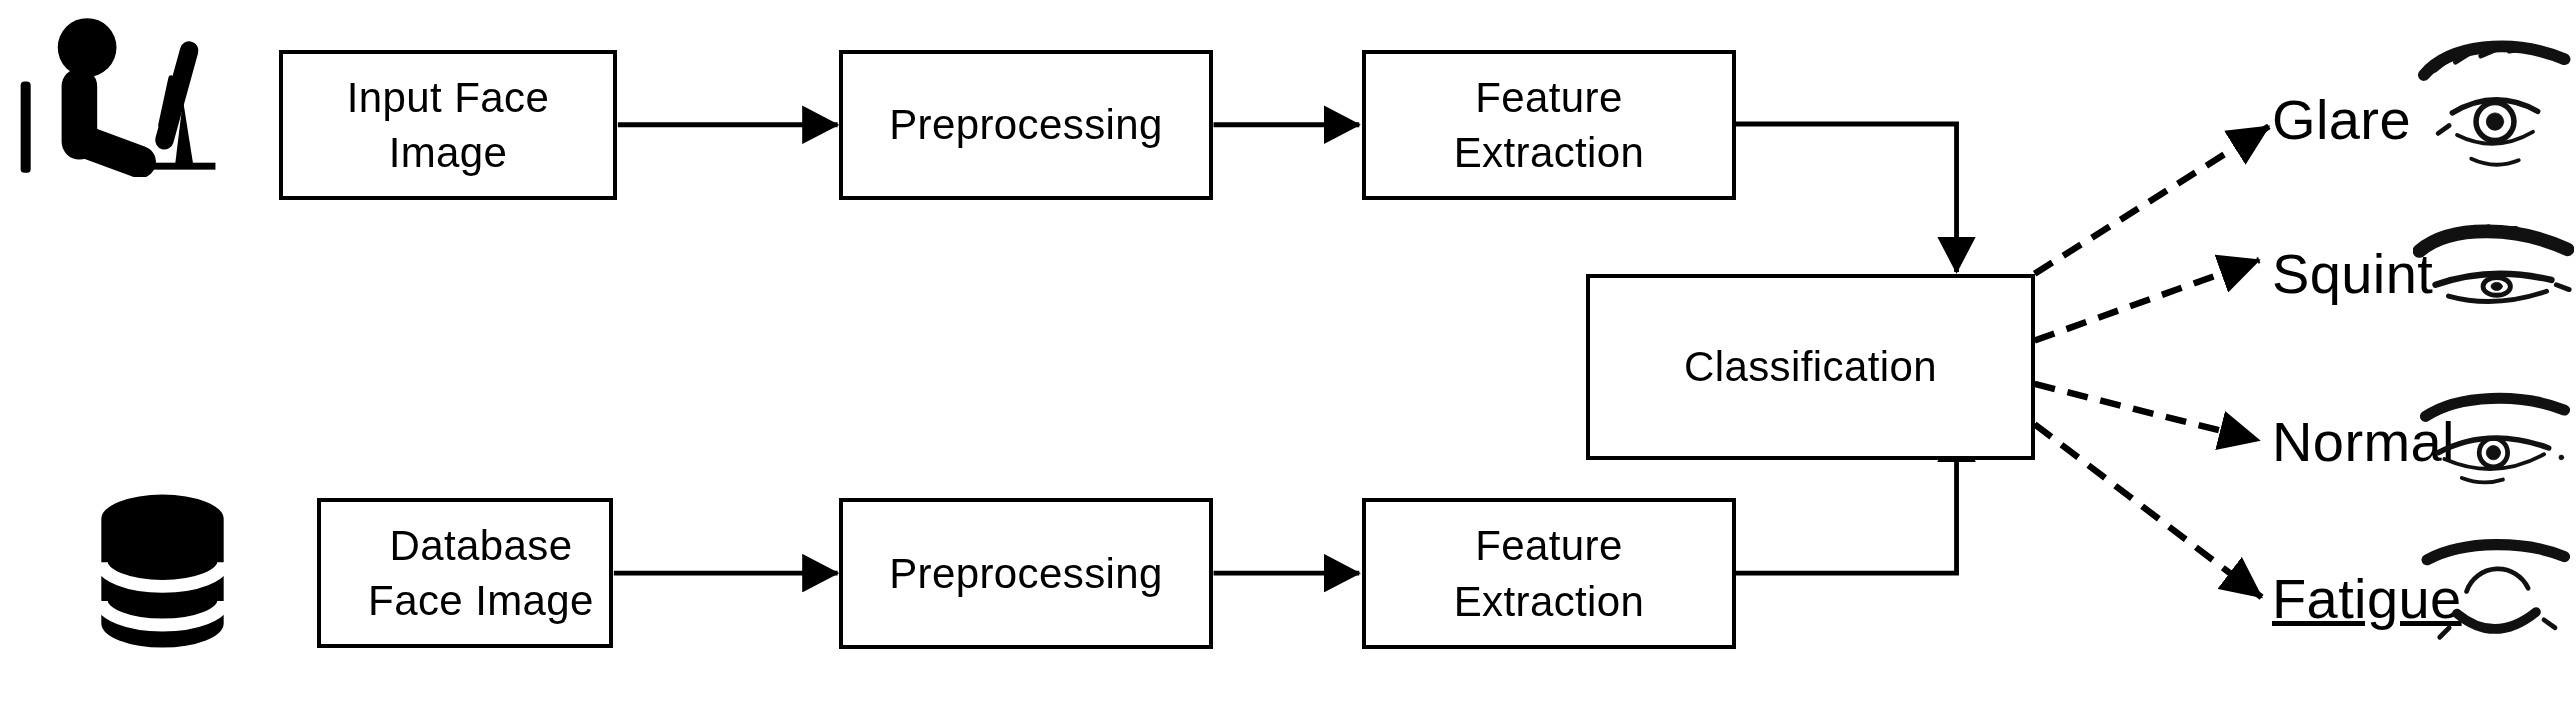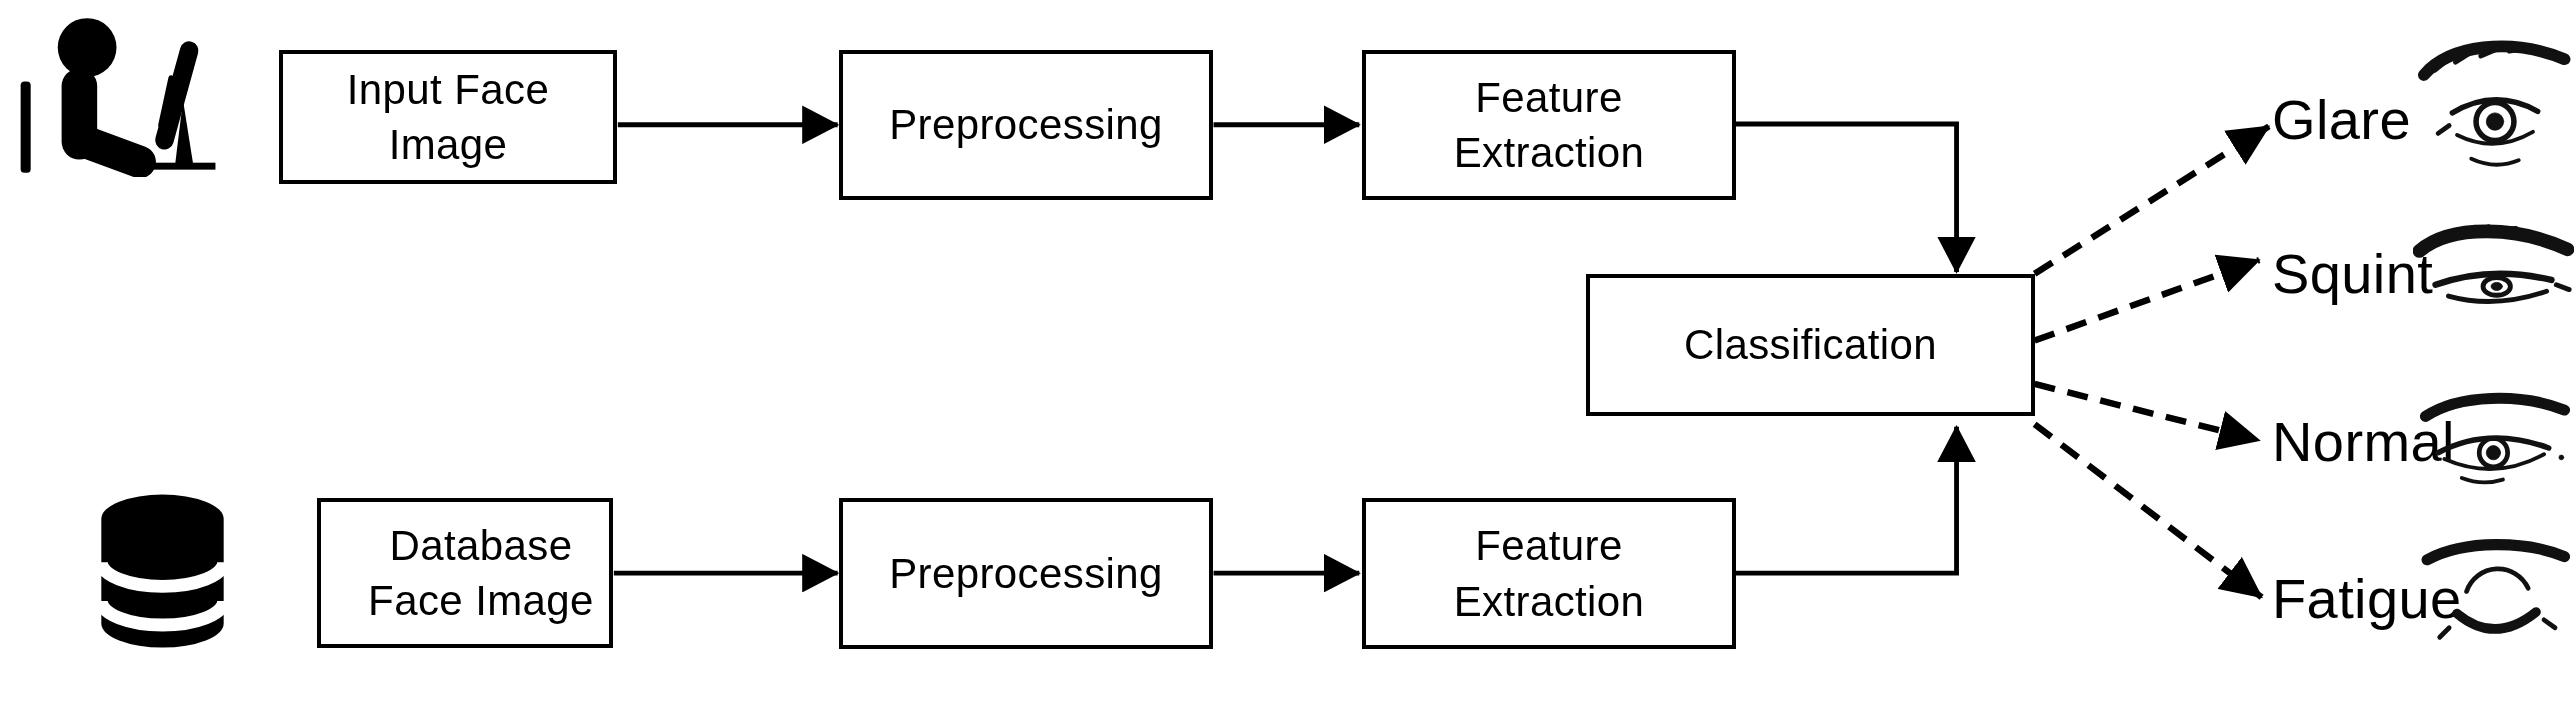--- a/index.html
+++ b/index.html
@@ -16,37 +16,37 @@
     position:absolute;
     box-sizing:border-box;
     border:4.8px solid var(--ink,#000000);
     background:#ffffff;
     display:flex;align-items:center;justify-content:center;
     text-align:center;
     font-size:42px;line-height:1.32;
     white-space:pre-line;
     letter-spacing:0.4px;
   }
-  .node-input{left:279px;top:50px;width:338px;height:134px;}
+  .node-input{left:279px;top:50px;width:338px;height:150px;}
   .node-prep-top{left:839px;top:50px;width:374px;height:150px;}
   .node-fe-top{left:1362px;top:50px;width:374px;height:150px;}
-  .node-classification{left:1586px;top:274px;width:449px;height:142px;}
+  .node-classification{left:1586px;top:274px;width:449px;height:186px;}
   .node-db{left:317px;top:498px;width:296px;height:150px;padding-left:32px;}
   .node-prep-bot{left:839px;top:498px;width:374px;height:151px;}
   .node-fe-bot{left:1362px;top:498px;width:374px;height:151px;}
 
   .class-label{
     position:absolute;left:2272px;width:258px;height:50px;
     display:flex;align-items:center;
     font-size:56px;letter-spacing:0.4px;
   }
   .label-glare{top:94px;}
   .label-squint{top:248px;}
   .label-normal{top:416px;}
-  .label-fatigue{top:573px;}
+  .label-fatigue{top:573px;text-decoration:underline;}
 
   .icon{position:absolute;}
   .icon-person{left:16px;top:9.7px;width:201px;height:167px;}
   .icon-db{left:98px;top:493px;width:129px;height:157px;}
   .eye{position:absolute;}
   .eye-glare{left:2416px;top:32px;width:158px;height:142px;}
   .eye-squint{left:2413px;top:217px;width:161px;height:105px;}
   .eye-normal{left:2416px;top:387px;width:158px;height:103px;}
   .eye-fatigue{left:2416px;top:535px;width:158px;height:116px;}
 </style>

